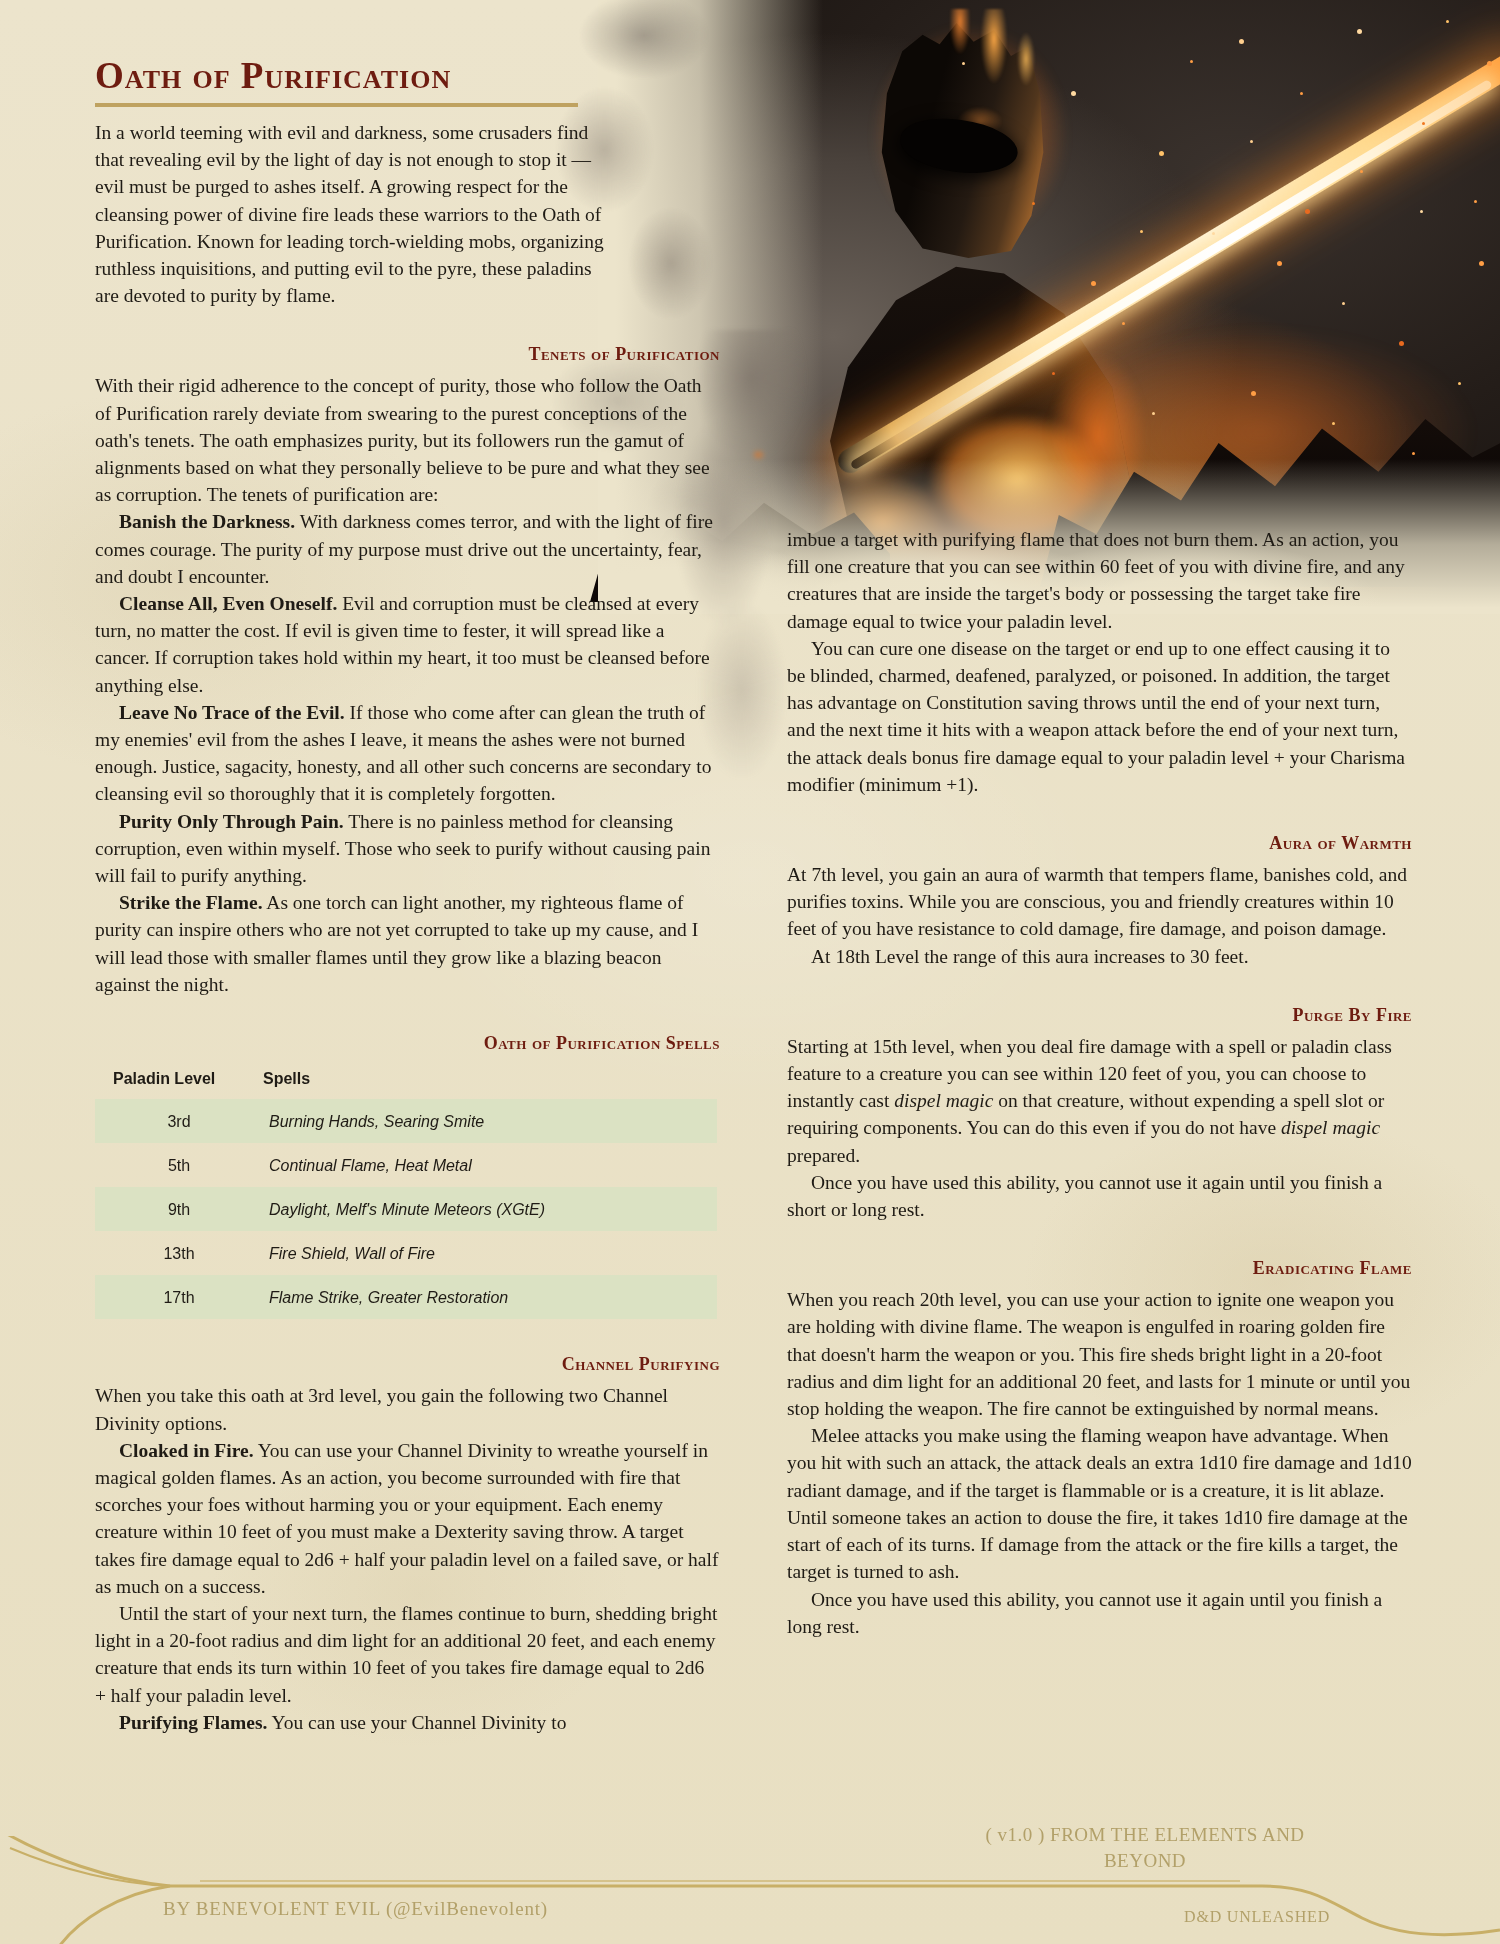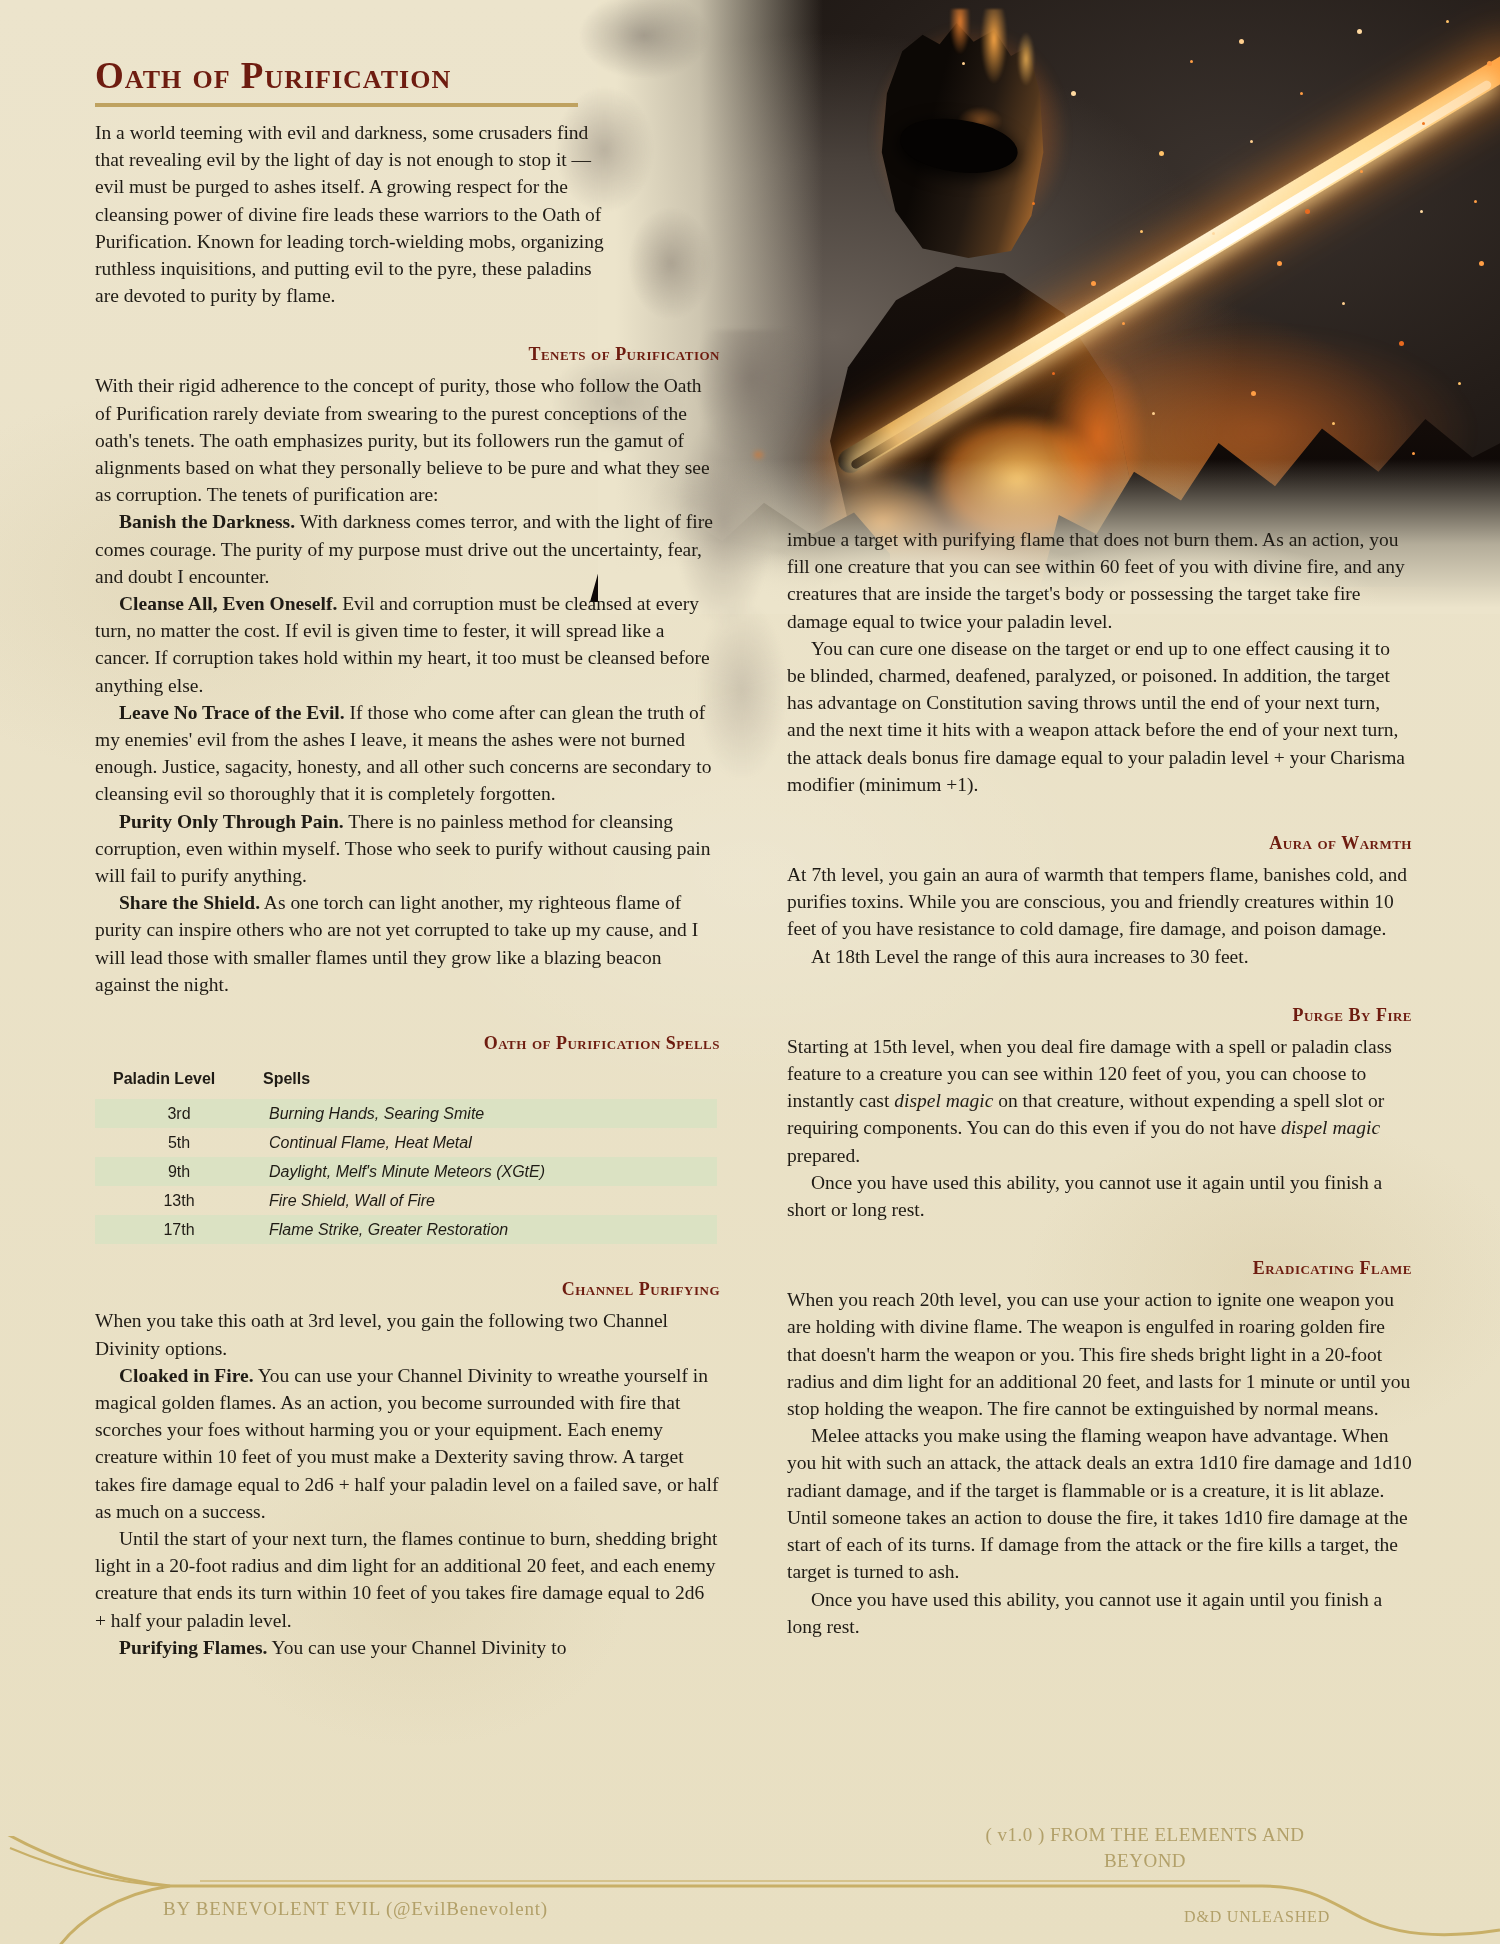--- a/index.html
+++ b/index.html
@@ -97,21 +97,21 @@
      color:#6e1c10;letter-spacing:.5px;text-align:right;}
   p{margin:0;}
   .intro{width:520px;}
   .ind{text-indent:24px;}
   i{font-style:italic;margin-top:24px;}
   
   table{border-collapse:collapse;width:622px;margin-top:4px;
      font-family:Liberation Sans, sans-serif;font-size:16px;}
   th{font-weight:700;text-align:left;padding:3px 0 7px;}
   th.lvl{width:150px;padding-left:18px;}
-  td{height:29px;padding:0;margin-left:47px;}
+  td{height:44px;padding:0;margin-left:47px;}
   td.lvl{text-align:center;width:150px;}
   td.spl{font-style:italic;padding-left:6px;}
   tr.green td{background:#dbe2c3;}
   
   .version{position:absolute;z-index:5;left:980px;top:1822px;width:330px;text-align:center;
      color:#b2a069;font-size:19px;line-height:26px;letter-spacing:.5px;}
   .ornament{position:absolute;left:0;top:1836px;width:1500px;height:108px;z-index:4;}
   .footer-author{position:absolute;z-index:5;left:163px;top:1898px;color:#b2a069;
      font-size:19px;letter-spacing:.8px;}
   .footer-brand{position:absolute;z-index:5;right:170px;top:1908px;color:#b2a069;
@@ -148,21 +148,21 @@
     <h1>Oath of Purification</h1>
     <div class="rule"></div>
     <p class="intro">In a world teeming with evil and darkness, some crusaders find that revealing evil by the light of day is not enough to stop it — evil must be purged to ashes itself. A growing respect for the cleansing power of divine fire leads these warriors to the Oath of Purification. Known for leading torch-wielding mobs, organizing ruthless inquisitions, and putting evil to the pyre, these paladins are devoted to purity by flame.</p>
 
     <h2>Tenets of Purification</h2>
     <p>With their rigid adherence to the concept of purity, those who follow the Oath of Purification rarely deviate from swearing to the purest conceptions of the oath's tenets. The oath emphasizes purity, but its followers run the gamut of alignments based on what they personally believe to be pure and what they see as corruption. The tenets of purification are:</p>
     <p class="ind"><b>Banish the Darkness.</b> <span>With darkness comes terror, and with the light of fire comes courage. The purity of my purpose must drive out the uncertainty, fear, and doubt I encounter.</span></p>
     <p class="ind"><b>Cleanse All, Even Oneself.</b> <span>Evil and corruption must be cleansed at every turn, no matter the cost. If evil is given time to fester, it will spread like a cancer. If corruption takes hold within my heart, it too must be cleansed before anything else.</span></p>
     <p class="ind"><b>Leave No Trace of the Evil.</b> <span>If those who come after can glean the truth of my enemies' evil from the ashes I leave, it means the ashes were not burned enough. Justice, sagacity, honesty, and all other such concerns are secondary to cleansing evil so thoroughly that it is completely forgotten.</span></p>
     <p class="ind"><b>Purity Only Through Pain.</b> <span>There is no painless method for cleansing corruption, even within myself. Those who seek to purify without causing pain will fail to purify anything.</span></p>
-    <p class="ind"><b>Share the Shield.</b> <span>As one torch can light another, my righteous flame of purity can inspire others who are not yet corrupted to take up my cause, and I will lead those with smaller flames until they grow like a blazing beacon against the night.</span></p>
+    <p class="ind"><b>Strike the Flame.</b> <span>As one torch can light another, my righteous flame of purity can inspire others who are not yet corrupted to take up my cause, and I will lead those with smaller flames until they grow like a blazing beacon against the night.</span></p>
 
     <h2>Oath of Purification Spells</h2>
     <table>
       <thead>
         <tr>
           <th class="lvl">Paladin Level</th>
           <th>Spells</th>
         </tr>
       </thead>
       <tbody>

